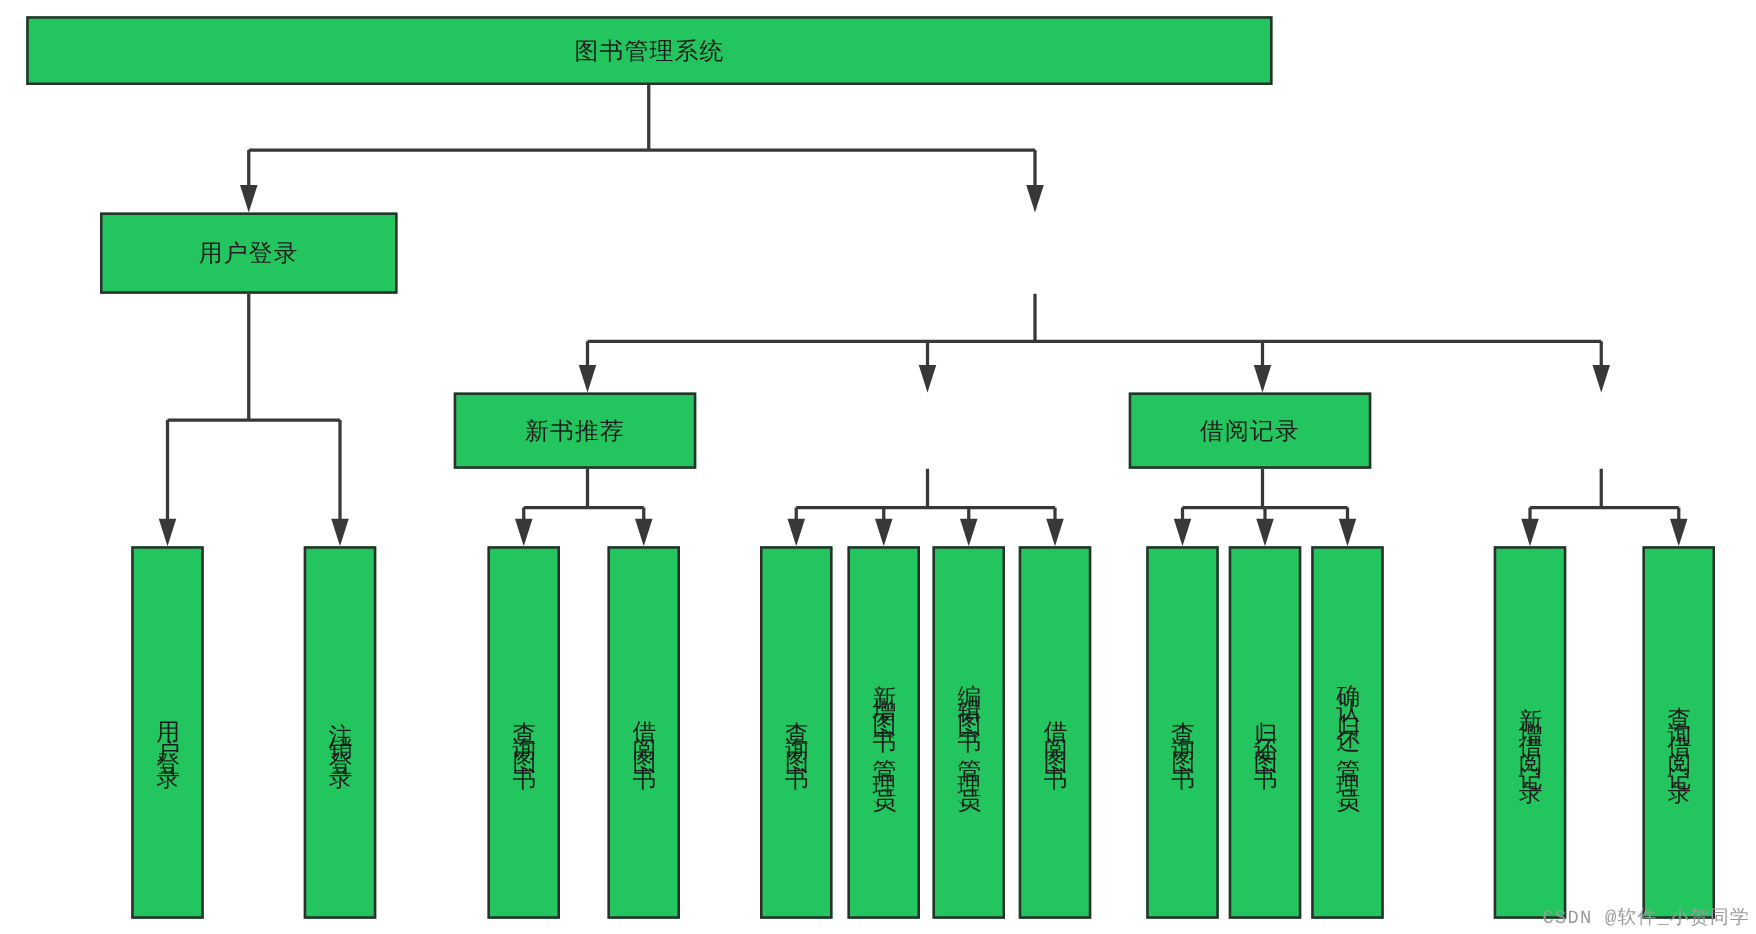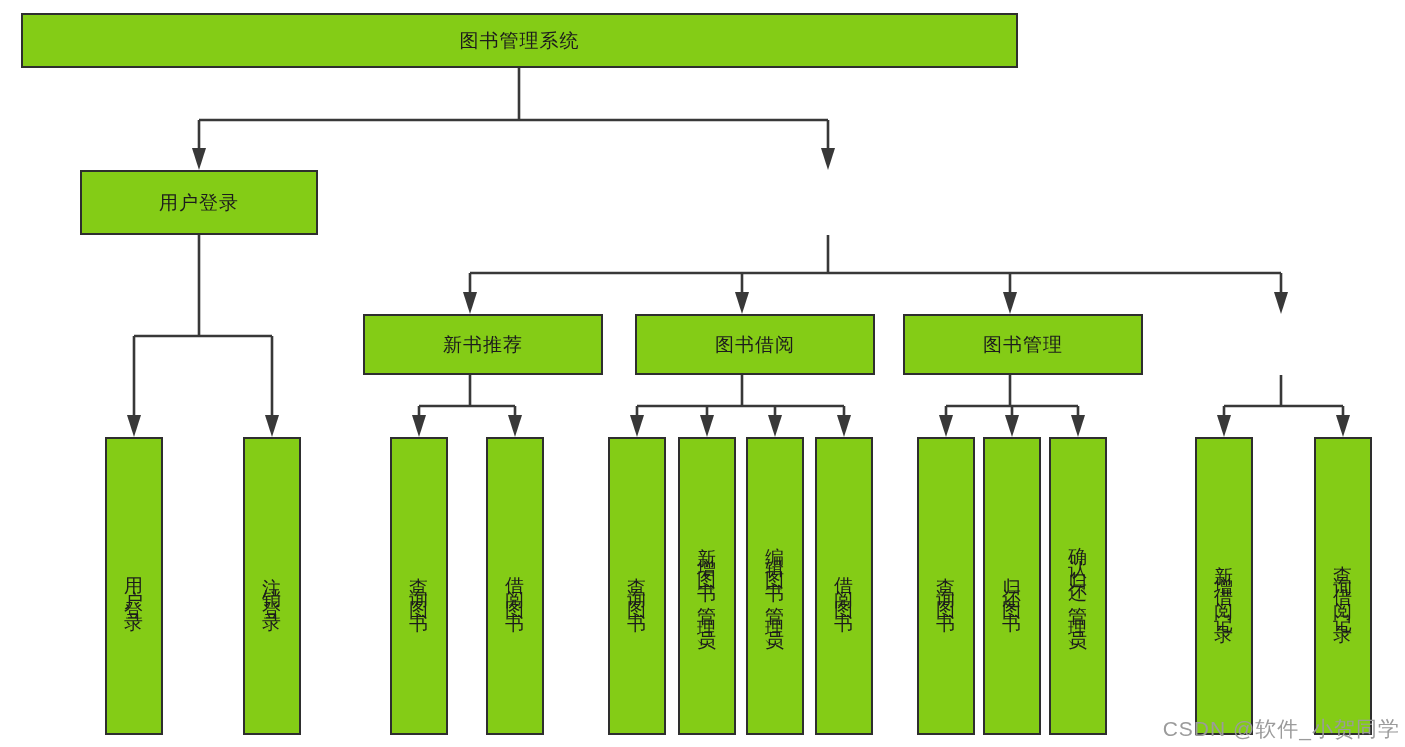--- a/index.html
+++ b/index.html
@@ -22,48 +22,49 @@
   }
   .connectors {
     position: absolute;
     left: 0; top: 0;
     width: 1405px; height: 747px;
   }
   .connectors path { stroke: var(--line); stroke-width: 2.6; fill: none; }
   .connectors polygon { fill: var(--line); stroke: none; }
   .box {
     position: absolute;
-    background: #84cc16;
+    background: #22c55e;
     border: 2.5px solid var(--box_border);
     display: flex;
     align-items: center;
     justify-content: center;
     font-size: 19px;
     letter-spacing: 1px;
     white-space: nowrap;
   }
   .root  { left: 21px;  top: 13px;  width: 997px; height: 55px; }
   .lvl2  { top: 170px; width: 238px; height: 65px; }
-  .lvl3  { top: 314px; width: 240px; height: 61px; }
+  .lvl3  { top: 314px; width: 194px; height: 61px; }
   .leaf  { top: 437px; width: 58px;  height: 298px; }
   .vtext {
     writing-mode: vertical-rl;
     text-orientation: mixed;
     font-size: 19px;
     letter-spacing: 12px;
     line-height: 1;
   }
   .watermark {
     position: absolute;
     right: 5px;
     bottom: 4px;
-    font-size: 21px;
+    font-size: 15px;
     color: var(--watermark);
     letter-spacing: 1px;
     pointer-events: none;
+    font-family: Liberation Mono, monospace;
   }
 </style>
 </head>
 <body>
 
 <div class="canvas">
 
   <svg class="connectors" width="1405" height="747" viewBox="0 0 1405 747" aria-hidden="true">
 
     <g>
@@ -118,25 +119,22 @@
     <span>图书管理系统</span>
   </div>
 
   <div class="box lvl2" style="left:80px">
     <span>用户登录</span>
   </div>
 
   <div class="box lvl3" style="left:363px">
     <span>新书推荐</span>
   </div>
-  <div class="box lvl3" style="left:635px">
-    <span>图书借阅</span>
-  </div>
   <div class="box lvl3" style="left:903px">
-    <span>图书管理</span>
+    <span>借阅记录</span>
   </div>
 
   <div class="box leaf" style="left:105px">
     <span class="vtext">用户登录</span>
   </div>
   <div class="box leaf" style="left:243px">
     <span class="vtext">注销登录</span>
   </div>
 
   <div class="box leaf" style="left:390px">

